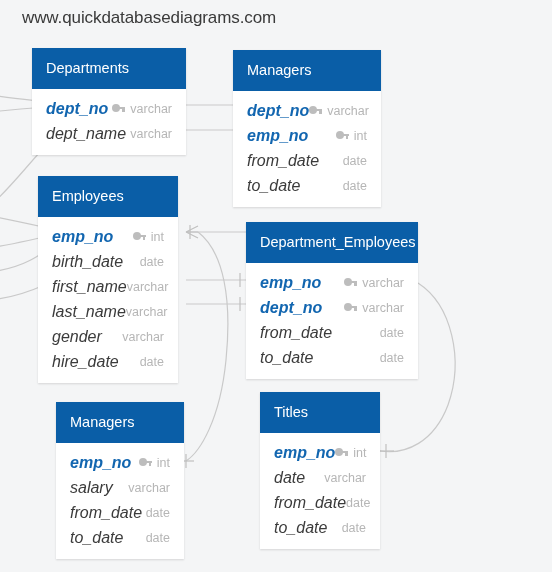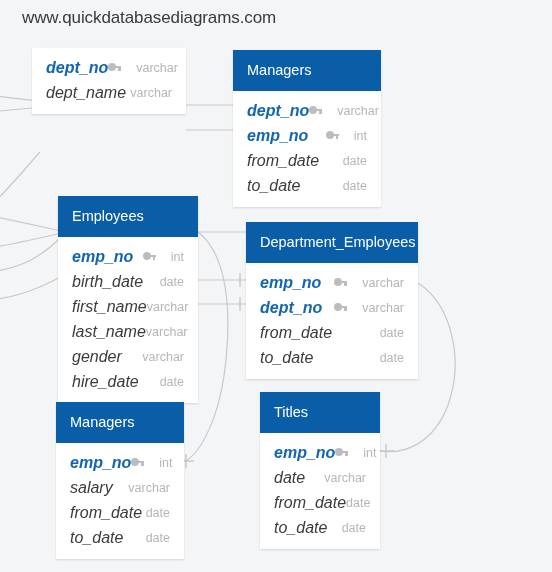--- a/index.html
+++ b/index.html
@@ -68,21 +68,21 @@
     font-style: italic;
   }
   .row.key .col-name {
     color: #1266b0;
     font-weight: bold;
   }
   .col-right {
     margin-left: auto;
     display: flex;
     align-items: center;
-    gap: 15px;
+    gap: 5px;
   }
   .col-type {
     font-size: 12.5px;
     color: #b6b6b6;
     text-align: right;
   }
   .key-icon {
     display: inline-block;
     width: 13px;
     height: 9px;
@@ -105,21 +105,21 @@
   }
   .key-icon .ktooth {
     position: absolute;
     left: 10px; top: 4.5px;
     width: 2.5px;
     height: 3.5px;
     background: #bdbdbd;
   }
   .table-departments { left: 32px; top: 48px; width: 154px; }
   .table-managers { left: 233px; top: 50px; width: 148px; }
-  .table-employees { left: 58px; top: 176px; width: 140px; margin-top: 20px; }
+  .table-employees { left: 38px; top: 176px; width: 140px; }
   .table-deptemp { left: 246px; top: 222px; width: 172px; }
   .table-salaries { left: 56px; top: 402px; width: 128px; }
   .table-titles { left: 260px; top: 392px; width: 120px; }
 </style>
 </head>
 <body>
 
 <div id="canvas">
 
   <svg id="links" viewBox="0 0 552 572" width="552" height="572">
@@ -170,20 +170,21 @@
       <path d="M180,461 L194,461"></path>
 
       <path d="M386,444 L386,458"></path>
       <path d="M380,451 L394,451"></path>
     </g>
   </svg>
 
   <div class="watermark">www.quickdatabasediagrams.com</div>
 
   <div class="table-card table-departments">
+    <div class="table-header">Departments</div>
     <div class="rows">
       <div class="row key">
         <span class="col-name">dept_no</span>
         <span class="col-right">
           <span class="key-icon">
               <span class="kcirc"></span>
               <span class="kshaft"></span>
               <span class="ktooth"></span>
             </span>
           <span class="col-type">varchar</span>

